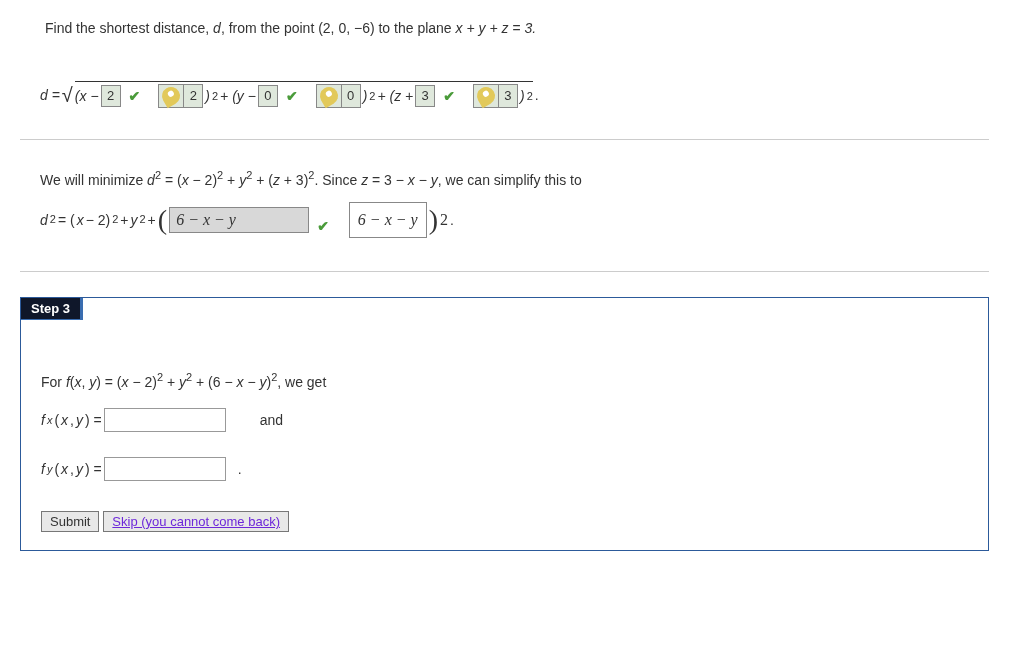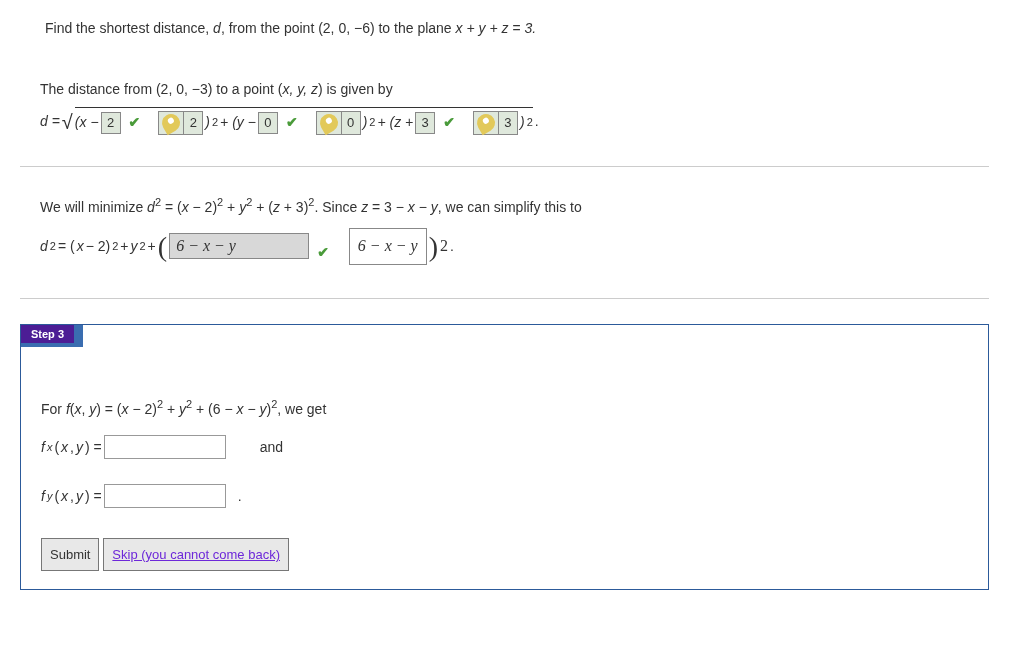--- a/index.html
+++ b/index.html
@@ -92,26 +92,26 @@
     display: inline-block;
     padding-top: 1px;
   }
   .sup { font-size: 11px; vertical-align: super; }
   .sub { font-size: 11px; vertical-align: sub; }
 
   .step3-box {
     border: 1px solid #2c5a9a;
   }
   .step3-header {
-    background: #4c1d95;
+    background: #0f172a;
     color: #fff;
     font-weight: bold;
     padding: 3px 10px;
     display: inline-block;
-    font-size: 11px;
+    font-size: 13px;
   }
   .step3-body {
     padding: 18px 15px 18px 20px;
   }
   .text-input {
     display: inline-block;
     width: 120px;
     height: 22px;
     border: 1px solid #999;
     background: #fff;
@@ -137,21 +137,21 @@
     padding: 2px 8px;
     font-family: 'Times New Roman', serif;
     font-style: italic;
     font-size: 16px;
     vertical-align: middle;
     color: #333;
   }
   .btn {
     border: 1px solid #777;
     background: #e8e8e8;
-    padding: 8px 8px;
+    padding: 2px 8px;
     font-size: 13px;
     color: #333;
     cursor: pointer;
     display: inline-block;
   }
   .skip-link {
     color: #6d28d9;
     text-decoration: underline;
   }
   .paren-big {
@@ -169,23 +169,20 @@
 </style>
 </head>
 <body>
 
 <div class="prompt">
   <span>Find the shortest distance, </span><span class="italic">d</span><span>, from the point (2, 0, −6) to the plane </span><span class="italic">x + y + z = 3.</span>
 </div>
 
 <div>
   <div class="step-content">
-    <div>
-      <span>The distance from (2, 0, −3) to a point (</span><span class="italic">x, y, z</span><span>) is given by</span>
-    </div>
     <div class="line">
       <span class="italic">d = </span>
       <span class="sqrt-sign">√</span>
       <span class="overline" style="display:inline-flex;align-items:center;gap:2px;">
         <span class="italic">(x − </span>
         <span class="mini-input">2</span>
         <span class="check">✔</span>
         <span class="key-block">
           <span class="key-icon"></span>
           <span class="key-val">2</span>

